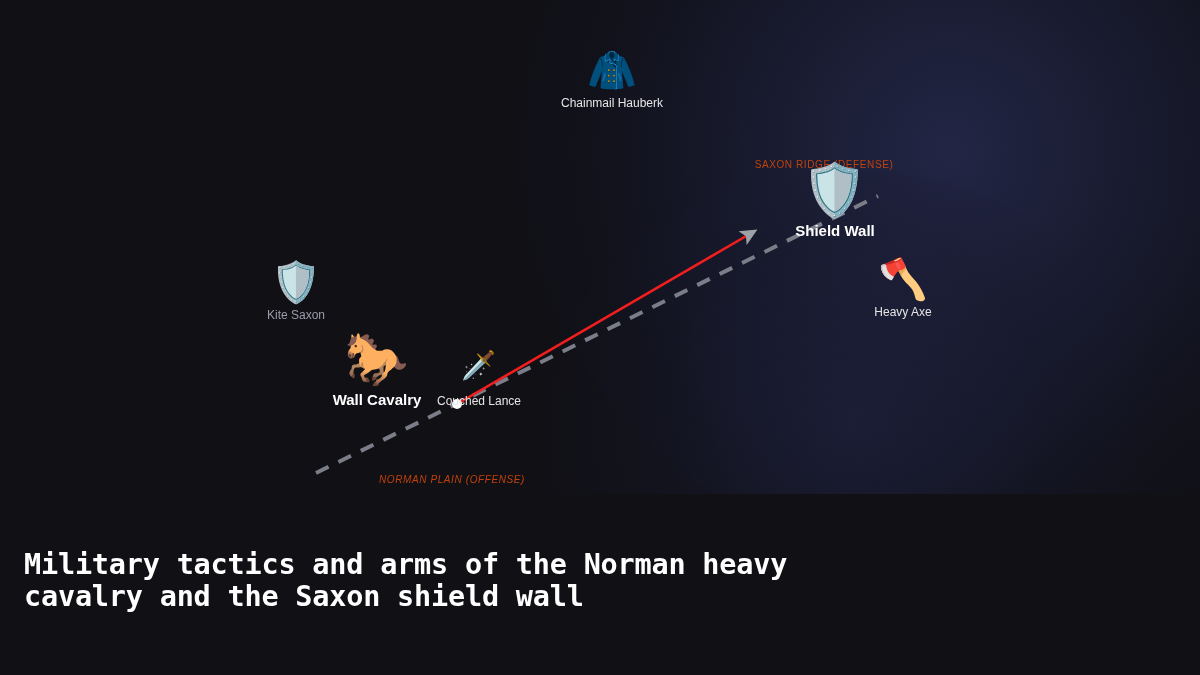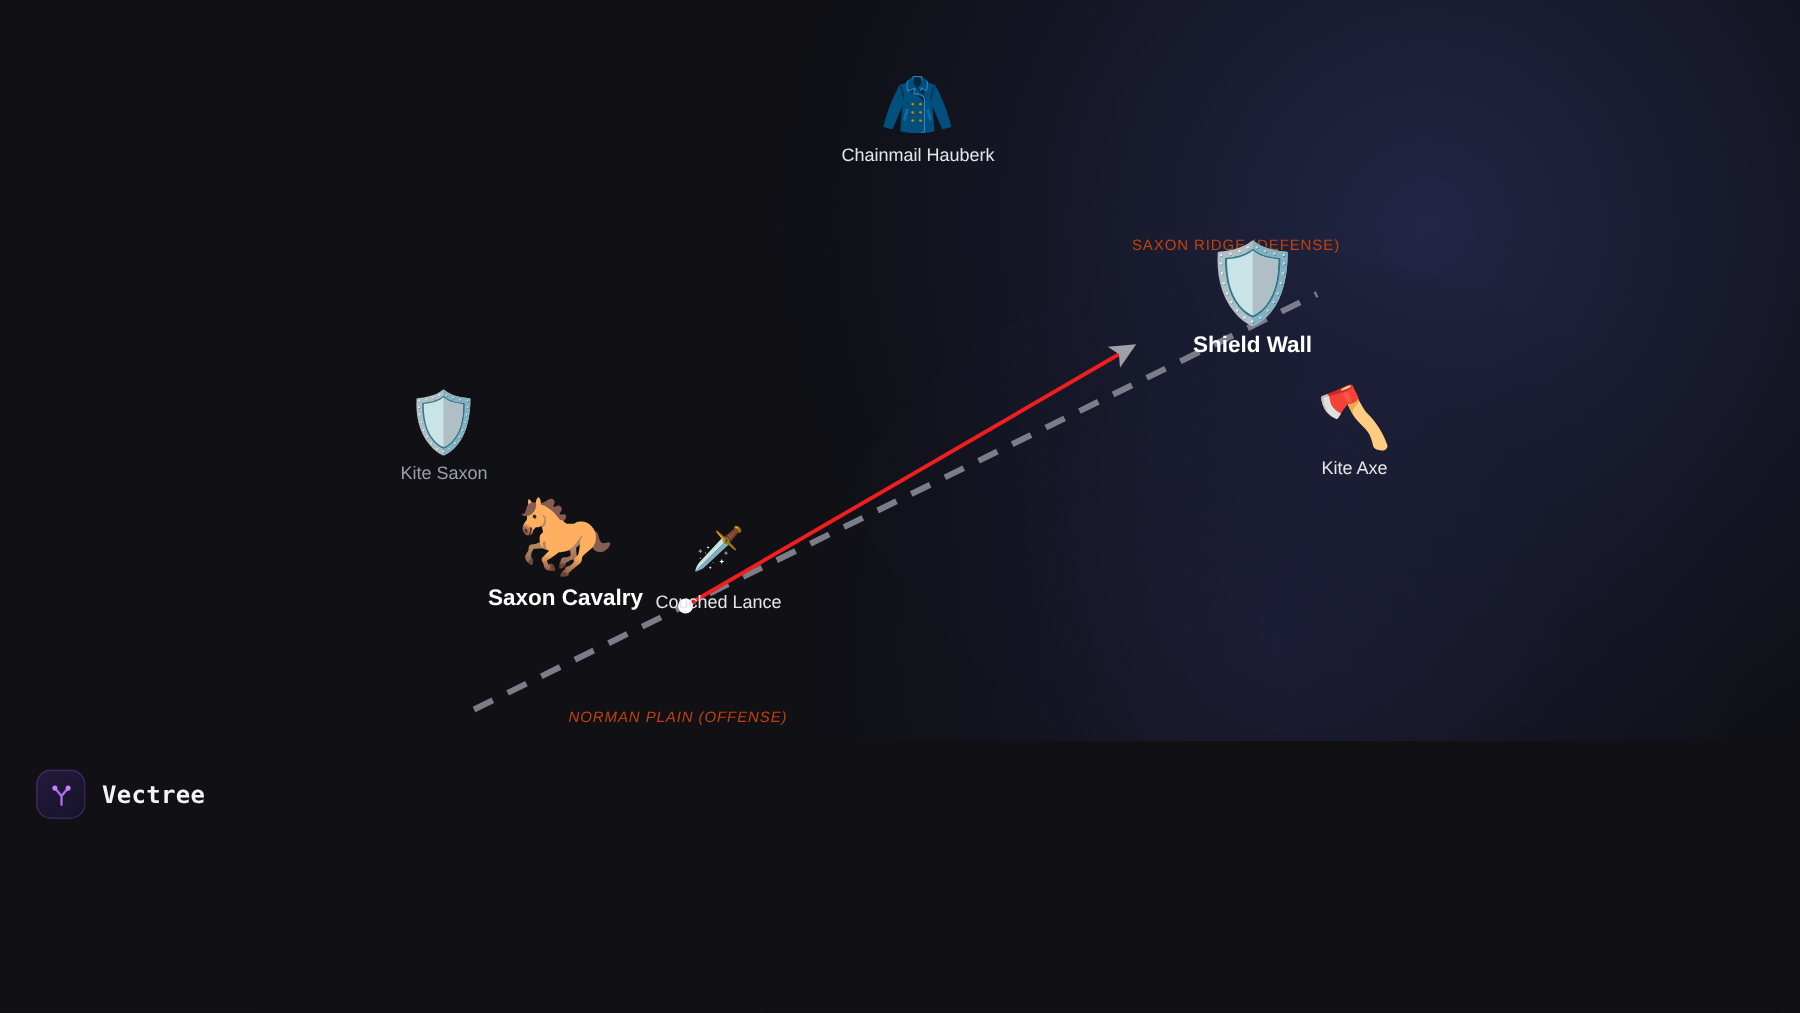--- a/index.html
+++ b/index.html
@@ -185,39 +185,30 @@
     <span class="caption">Shield Wall</span>
   </div>
 
   <div class="node secondary dim" style="left:296px; top:292px;">
     <span class="glyph">🛡️</span>
     <span class="caption">Kite Saxon</span>
   </div>
 
   <div class="node secondary" style="left:903px; top:289px;">
     <span class="glyph">🪓</span>
-    <span class="caption">Kite Axe</span>
+    <span class="caption">Heavy Axe</span>
   </div>
 
   <div class="node primary" style="left:377px; top:370px;">
     <span class="glyph">🐎</span>
-    <span class="caption">Saxon Cavalry</span>
+    <span class="caption">Wall Cavalry</span>
   </div>
 
   <div class="node secondary" style="left:479px; top:380px;">
     <span class="glyph" style="font-size:28px;">🗡️</span>
     <span class="caption" style="margin-top:14px;text-align:right;">Couched Lance</span>
   </div>
 
-  <div id="brand-row">
-    <div id="brand-logo">
-      <svg width="20" height="20" viewBox="0 0 20 20" xmlns="http://www.w3.org/2000/svg">
-        <path d="M10 16.5 L10 10.6 M10 10.6 L6.2 6.2 M10 10.6 L13.8 6.2" stroke="#b46cf0" stroke-width="1.5" fill="none" stroke-linecap="round"></path>
-        <circle cx="5.6" cy="5.4" r="1.7" fill="#d07cff"></circle>
-        <circle cx="14.4" cy="5.4" r="1.7" fill="#d07cff"></circle>
-      </svg>
-    </div>
-    <div id="brand-name">Vectree</div>
-  </div>
-
+
+  <div id="headline">Military tactics and arms of the Norman heavy cavalry and the Saxon shield wall</div>
 
 
 </div>
 
 </body></html>

